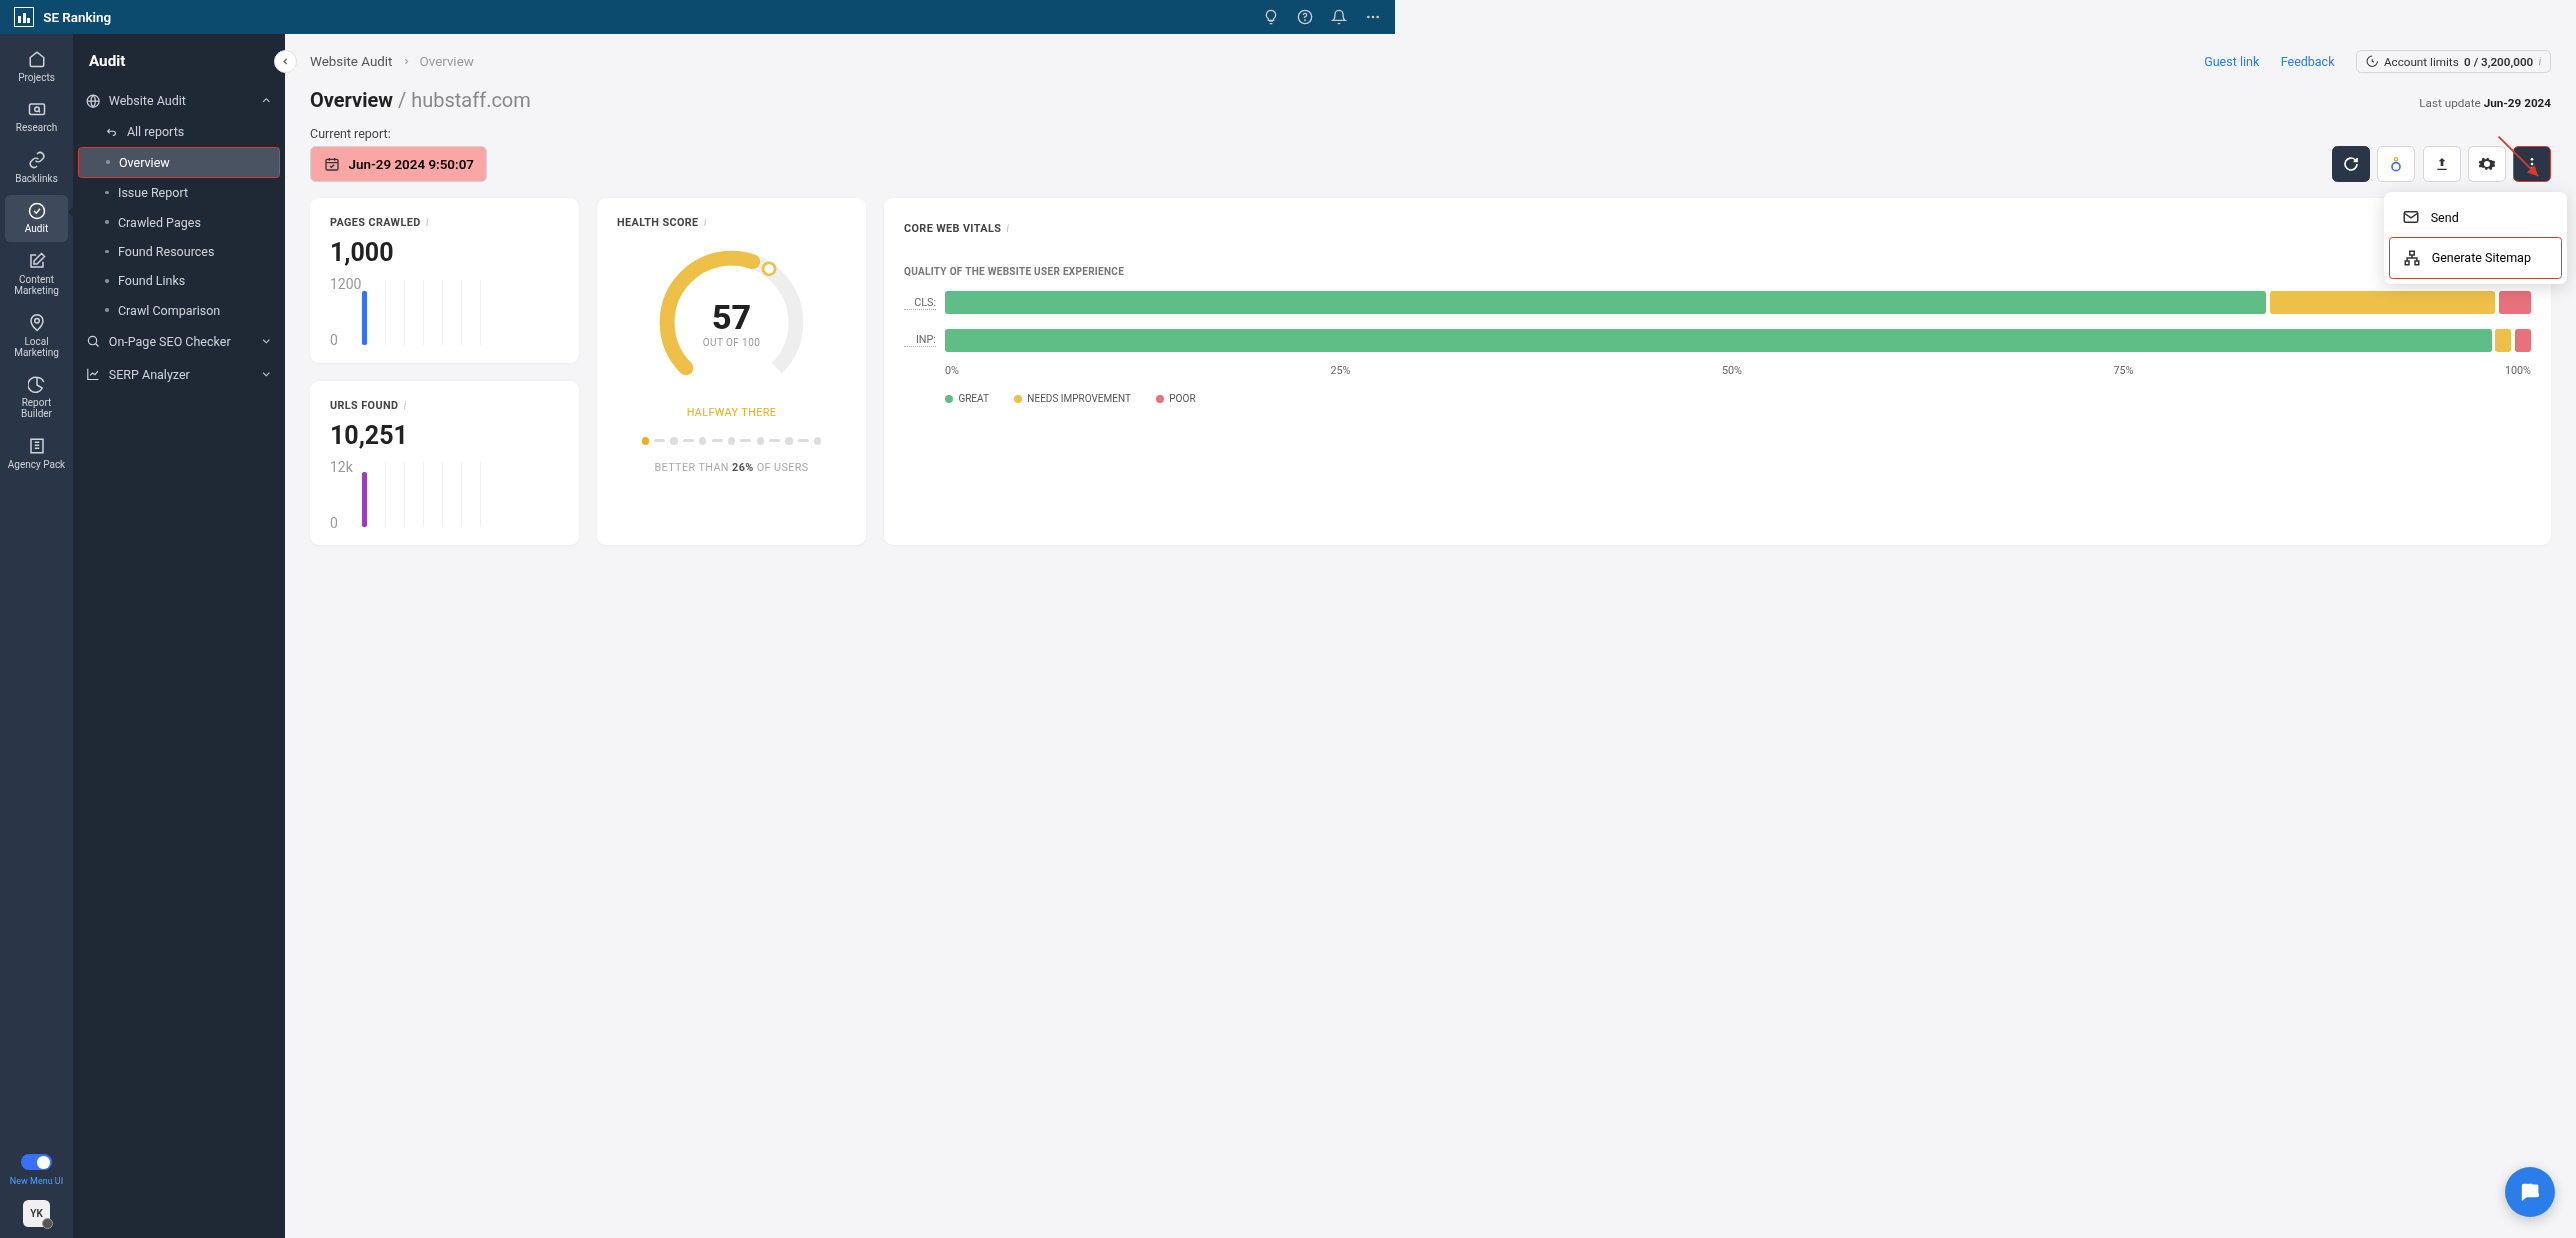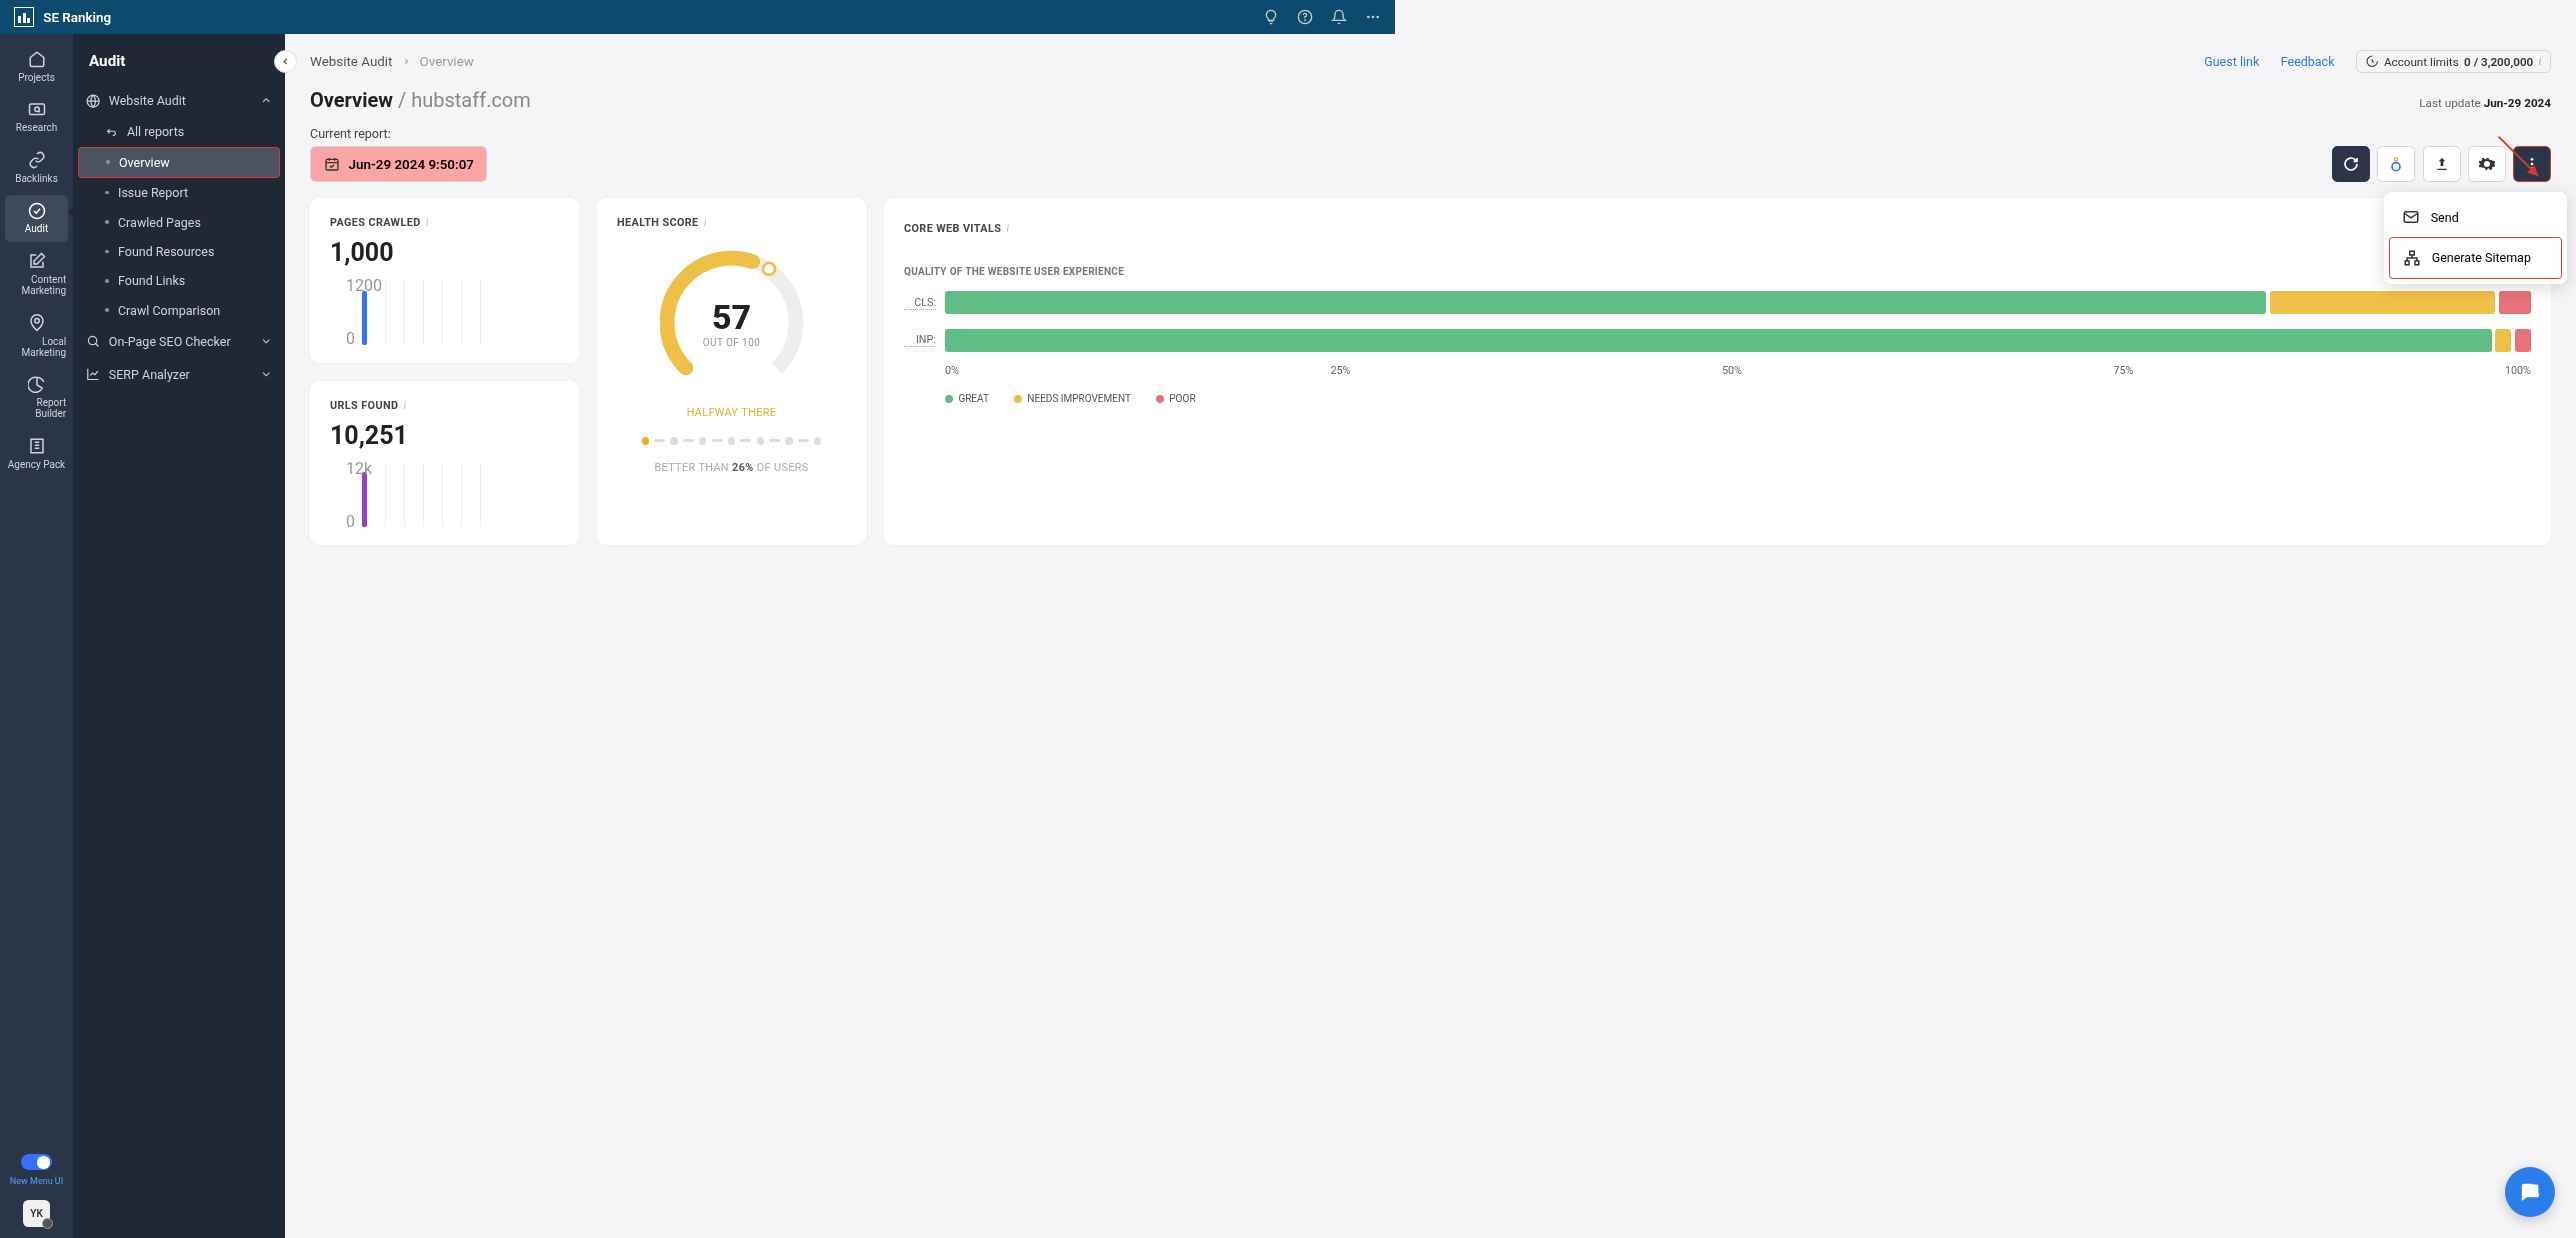--- a/index.html
+++ b/index.html
@@ -9,21 +9,21 @@
 .topbar { height: 34px; background: #0c4a6e; display: flex; align-items: center; padding: 0 14.3px; color: #fff; }
 .logo { display: flex; align-items: center; gap: 9px; font-weight: 600; font-size: 13.4px; }
 .logo-icon { width: 20px; height: 20px; border: 1.8px solid #fff; display: flex; align-items: flex-end; justify-content: center; padding: 2.7px; gap: 1.8px; }
 .logo-icon span { width: 2.7px; background: #fff; }
 .topbar-spacer { flex: 1; }
 .topbar-icons { display: flex; gap: 18px; align-items: center; color: #ccc; }
 .topbar-icons svg { width: 16px; height: 16px; cursor: pointer; }
 
 
 .left-rail { position: absolute; left: 0; top: 34px; bottom: 0; width: 73px; background: #2a3647; display: flex; flex-direction: column; align-items: center; padding-top: 9px; gap: 3.6px; }
-.rail-item { width: 63px; display: flex; flex-direction: column; align-items: center; gap: 3.6px; color: #d0d4da; font-size: 10px; padding: 7.2px 1.8px; border-radius: 5.4px; cursor: pointer; text-align: right; line-height: 1.1; }
+.rail-item { width: 63px; display: flex; flex-direction: column; align-items: center; gap: 3.6px; color: #d0d4da; font-size: 10px; padding: 7.2px 1.8px; border-radius: 5.4px; cursor: pointer; text-align: center; line-height: 1.1; }
 .rail-item svg { width: 18px; height: 18px; }
 .rail-item.active { background: #3e4a5c; color: #fff; position: relative; }
 .rail-item.active::after { content: ''; position: absolute; right: -5.4px; top: 12.5px; width: 0; height: 0; border-top: 5.4px solid transparent; border-bottom: 5.4px solid transparent; border-right: 5.4px solid #1f2835; }
 .rail-spacer { flex: 1; }
 .toggle-wrap { display: flex; flex-direction: column; align-items: center; gap: 5.4px; margin-bottom: 10.8px; }
 .toggle { width: 30.5px; height: 16px; background: #376fff; border-radius: 9px; position: relative; cursor: pointer; }
 .toggle::after { content: ''; position: absolute; right: 1.8px; top: 1.8px; width: 12.5px; height: 12.5px; background: #fff; border-radius: 50%; }
 .toggle-label { font-size: 9px; color: #4aa3ff; }
 .avatar { width: 27px; height: 27px; background: #f0f0f0; color: #333; font-size: 10px; font-weight: 600; display: flex; align-items: center; justify-content: center; border-radius: 5.4px; margin-bottom: 10.8px; position: relative; }
 .avatar::after { content: ''; position: absolute; bottom: -1.8px; right: -2.7px; width: 9px; height: 9px; border-radius: 50%; background: #555; border: 0.9px solid #999;}
@@ -69,21 +69,21 @@
 .dropdown-item.highlighted { border: 1.8px solid #d9392f; }
 .arrow-annotation { position: absolute; right: 27px; top: 99px; z-index: 101; }
 
 
 .cards { padding: 0 25px 18px; display: grid; grid-template-columns: 269px 269px 1fr; gap: 18px; }
 .card { background: #fff; border-radius: 9px; padding: 18px 20px; box-shadow: 0 0.9px 2.7px rgba(0,0,0,0.04); }
 .card-title { font-size: 10.8px; font-weight: 700; letter-spacing: 0.4px; color: #444; display: flex; align-items: center; gap: 5.4px; }
 .card-title .info-i { color: #bbb; font-style: italic; font-size: 10px; font-weight: 400; }
 .big-num { font-size: 25px; font-weight: 700; color: #222; margin-top: 9px; }
 .mini-chart { margin-top: 12.5px; display: flex; align-items: flex-end; gap: 10.8px; height: 65px; position: relative; }
-.mini-chart .ylab { position: absolute; left: 16px; font-size: 16px; color: #999; }
+.mini-chart .ylab { position: absolute; left: 0; font-size: 14px; color: #999; }
 .mini-chart .ylab.top { top: -3.6px; }
 .mini-chart .ylab.bot { bottom: -3.6px; }
 .bars { display: flex; gap: 18px; align-items: flex-end; height: 100%; margin-left: 32px; }
 .bars .bar { width: 5.4px; background: #376fff; border-radius: 1.8px; }
 .bars .bar.purple { background: #9b3fbf; }
 .bars .ghost { width: 0.9px; height: 100%; background: #eee; }
 .col-stack { display: flex; flex-direction: column; gap: 18px; }
 
 
 .health-card { display: flex; flex-direction: column; align-items: center; }

